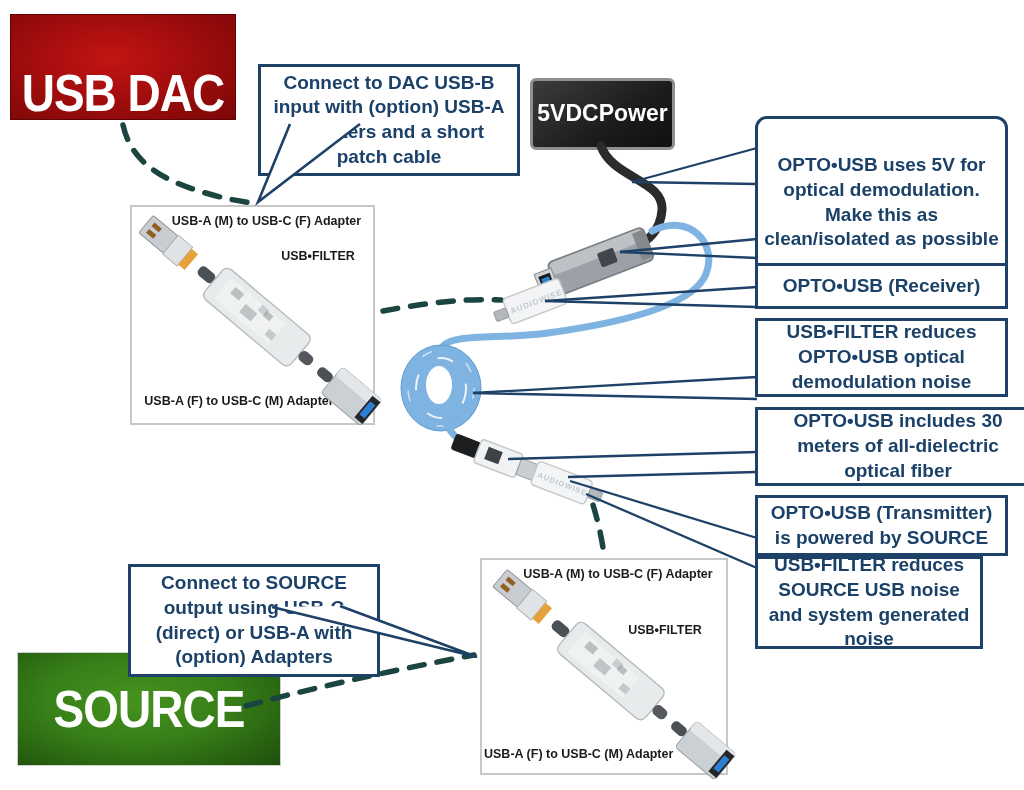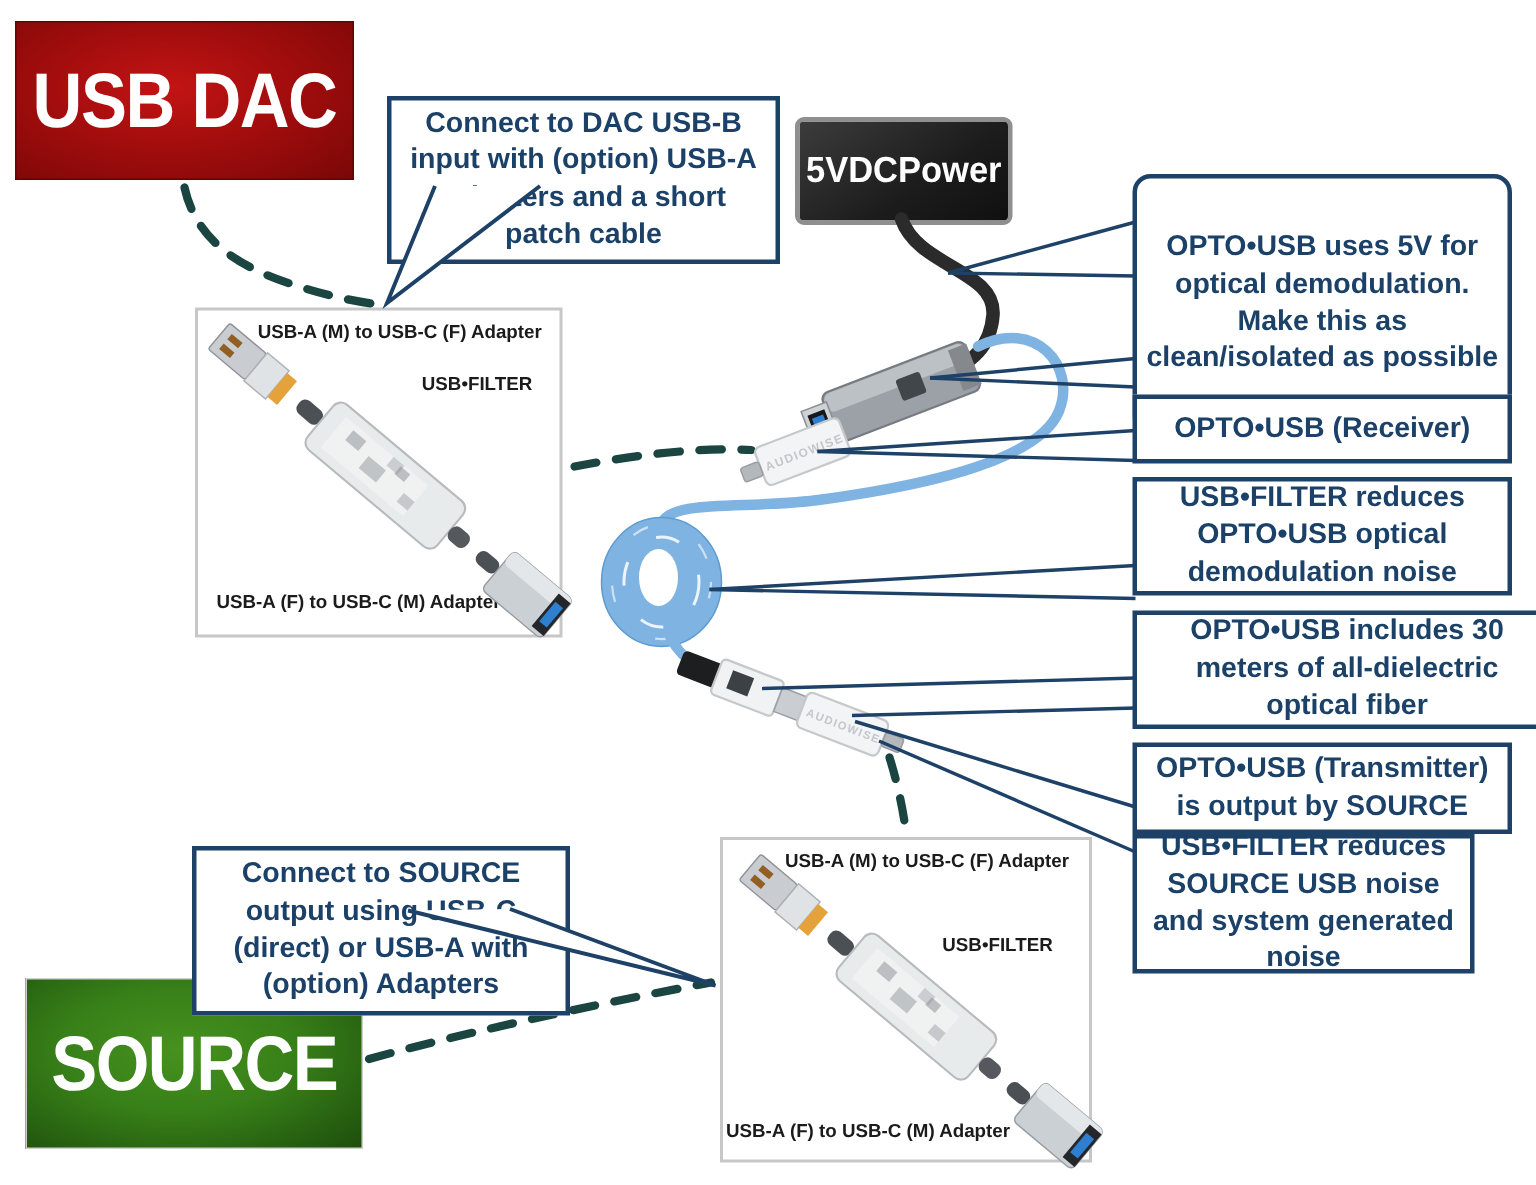--- a/index.html
+++ b/index.html
@@ -14,24 +14,24 @@
 
   
   .node{
     position:absolute;display:flex;align-items:center;justify-content:center;
     color:#ffffff;font-weight:bold;z-index:1;
   }
   .node-dac{
     left:10px;top:14px;width:226px;height:106px;
     background:radial-gradient(ellipse at 45% 42%, #c31414 0%, #a30d0d 45%, #7a0707 100%);
     box-shadow:inset 0 0 0 1px #5e0505;
-    font-size:46px;letter-spacing:-1px;
+    font-size:46px;letter-spacing:-1px;align-items:flex-end;
   }
   .node-source{
-    left:17px;top:652px;width:225px;height:114px;
+    left:17px;top:652px;width:264px;height:114px;
     background:radial-gradient(ellipse at 45% 42%, #46921f 0%, #377f18 45%, #1d4d0c 100%);
     box-shadow:inset 0 0 0 1px #cfcfcf;
     font-size:46px;letter-spacing:-1px;
   }
   .node-dac span,.node-source span{transform:scaleY(1.12);}
   .node-power{
     left:530px;top:78px;width:145px;height:72px;
     background:linear-gradient(145deg,#3c3c3c 0%,#1c1c1c 60%,#101010 100%);
     border:3px solid #8f8f8f;border-radius:6px;
     flex-direction:row;font-size:23px;line-height:1.18;
@@ -183,21 +183,21 @@
   <div class="callout co-receiver">
     <span>OPTO•USB  (Receiver)</span>
   </div>
   <div class="callout co-filter-rx">
     <span>USB•FILTER reduces OPTO•USB optical demodulation noise</span>
   </div>
   <div class="callout co-fiber">
     <span>OPTO•USB includes 30 meters of all-dielectric optical fiber</span>
   </div>
   <div class="callout co-transmitter">
-    <span>OPTO•USB  (Transmitter) is output by SOURCE</span>
+    <span>OPTO•USB  (Transmitter) is powered by SOURCE</span>
   </div>
   <div class="callout co-filter-tx">
     <span>USB•FILTER reduces SOURCE USB noise and system generated noise</span>
   </div>
   <div class="callout co-source">
     <span>Connect to SOURCE output using USB-C (direct) or USB-A with (option) Adapters</span>
   </div>
 
   <svg class="layer layer-overlay" viewBox="0 0 1024 790">
     <path d="M 290 124 L 258 202 L 360 124" fill="#ffffff" stroke="#1e4167" stroke-width="2.6"></path>

